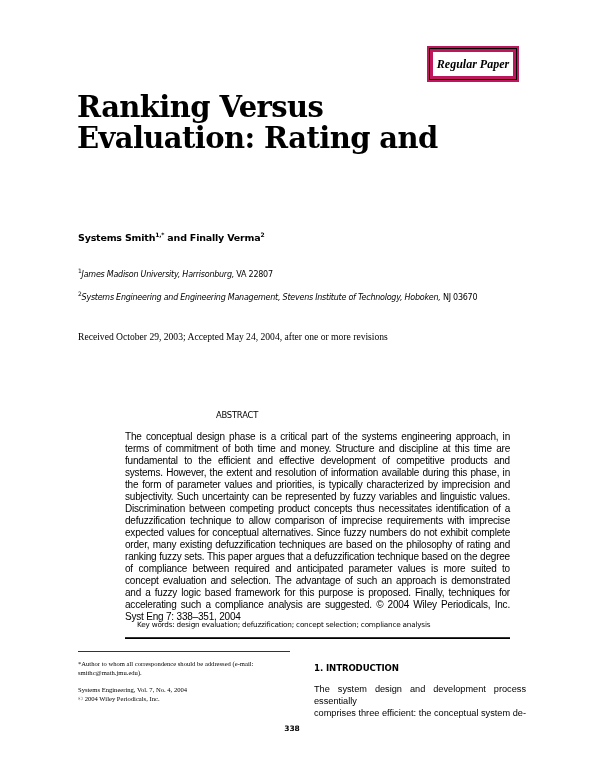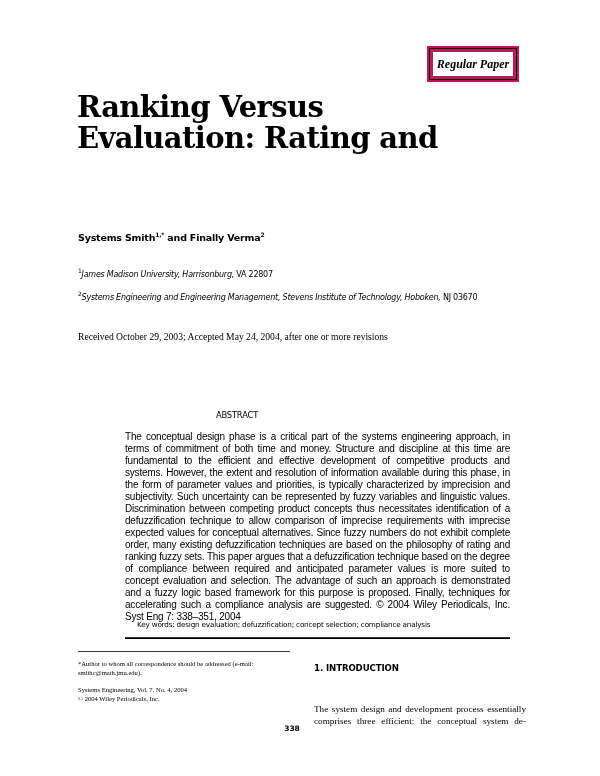--- a/index.html
+++ b/index.html
@@ -50,23 +50,22 @@
   }
   .journal {
     left: 78px; top: 686px; font-family: "Liberation Serif", serif; font-size: 6.6px; line-height: 8.5px;
   }
   .sec-h {
     left: 314px; top: 663px; font-family: "DejaVu Sans", sans-serif; font-weight: bold; font-size: 8.6px;
     letter-spacing: -0.1px;
   }
   .intro {
     left: 314px; top: 683px; width: 212px;
-    font-family: Liberation Serif, serif; font-size: 9.2px; line-height: 12px; text-align: justify;
+    font-family: Liberation Sans, sans-serif; font-size: 9.2px; line-height: 12px; text-align: justify;
     text-align-last: justify;
-    margin-top: 20px;
   }
   .pagenum {
     left: 0; width: 584px; top: 724px; text-align: center;
     font-family: "DejaVu Sans", sans-serif; font-weight: bold; font-size: 7.5px;
   }
 </style>
 </head>
 <body>
 
 <div class="abs badge">Regular Paper</div>

